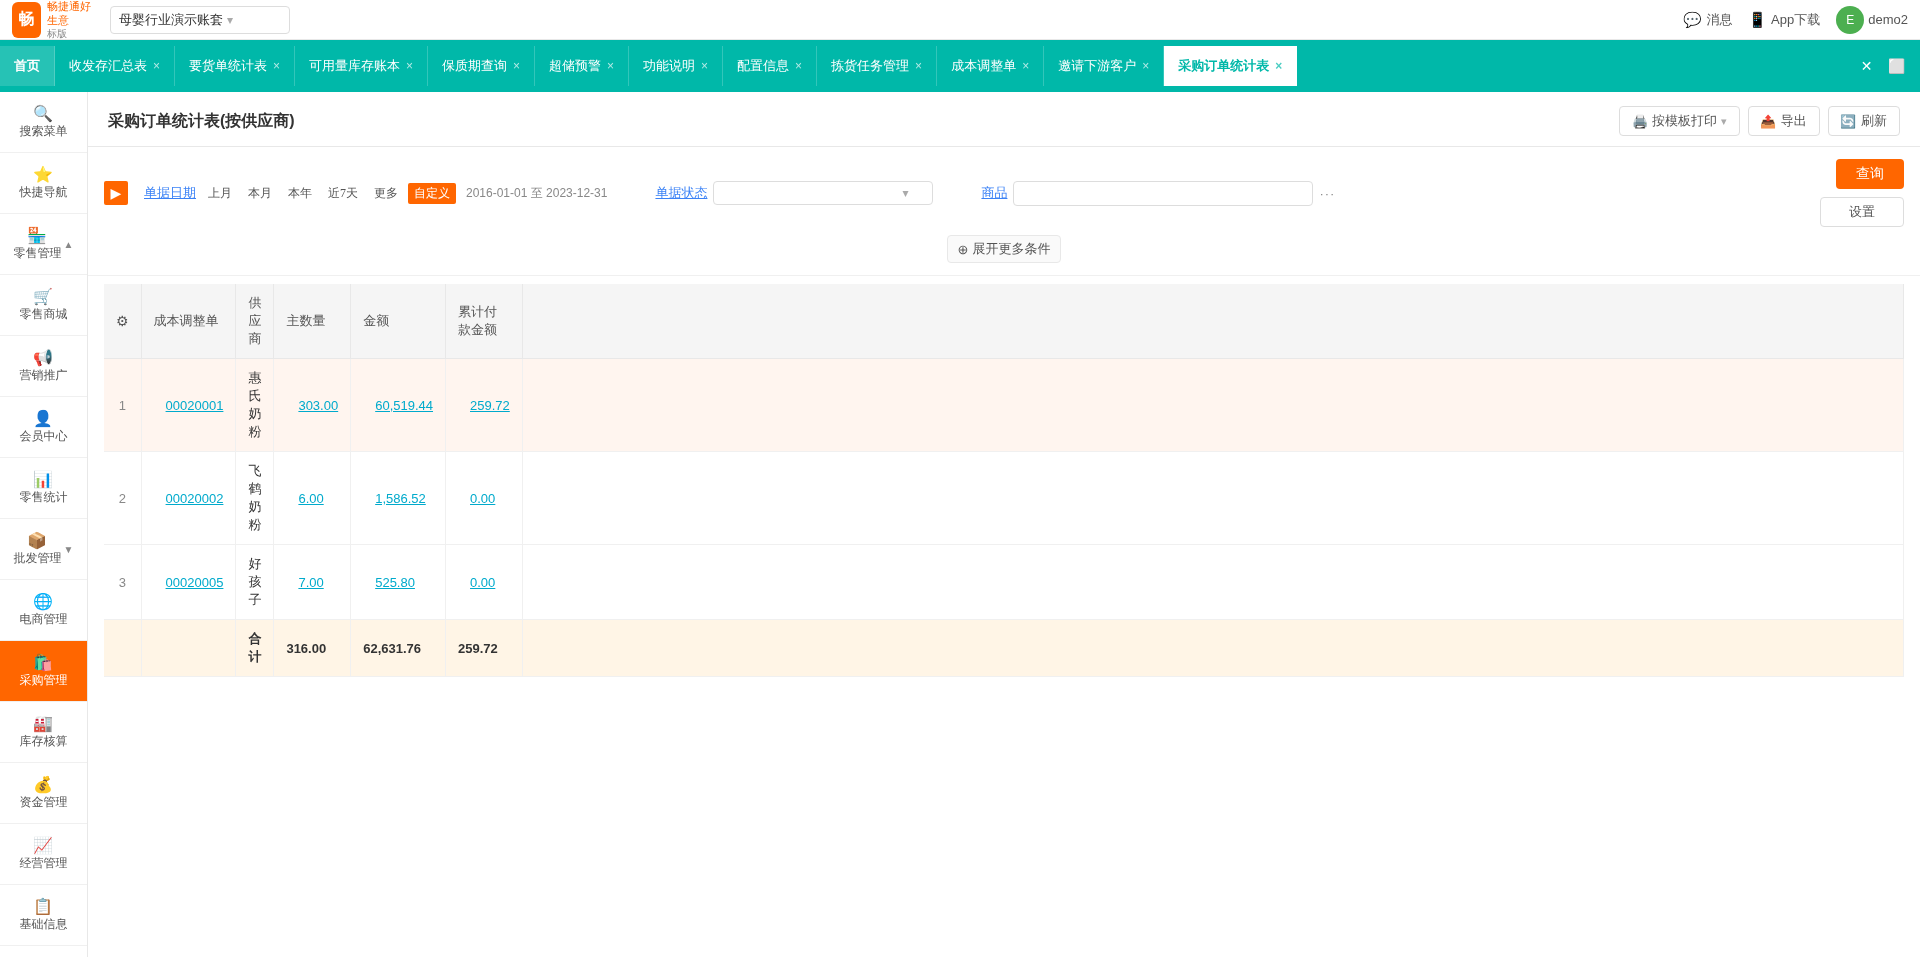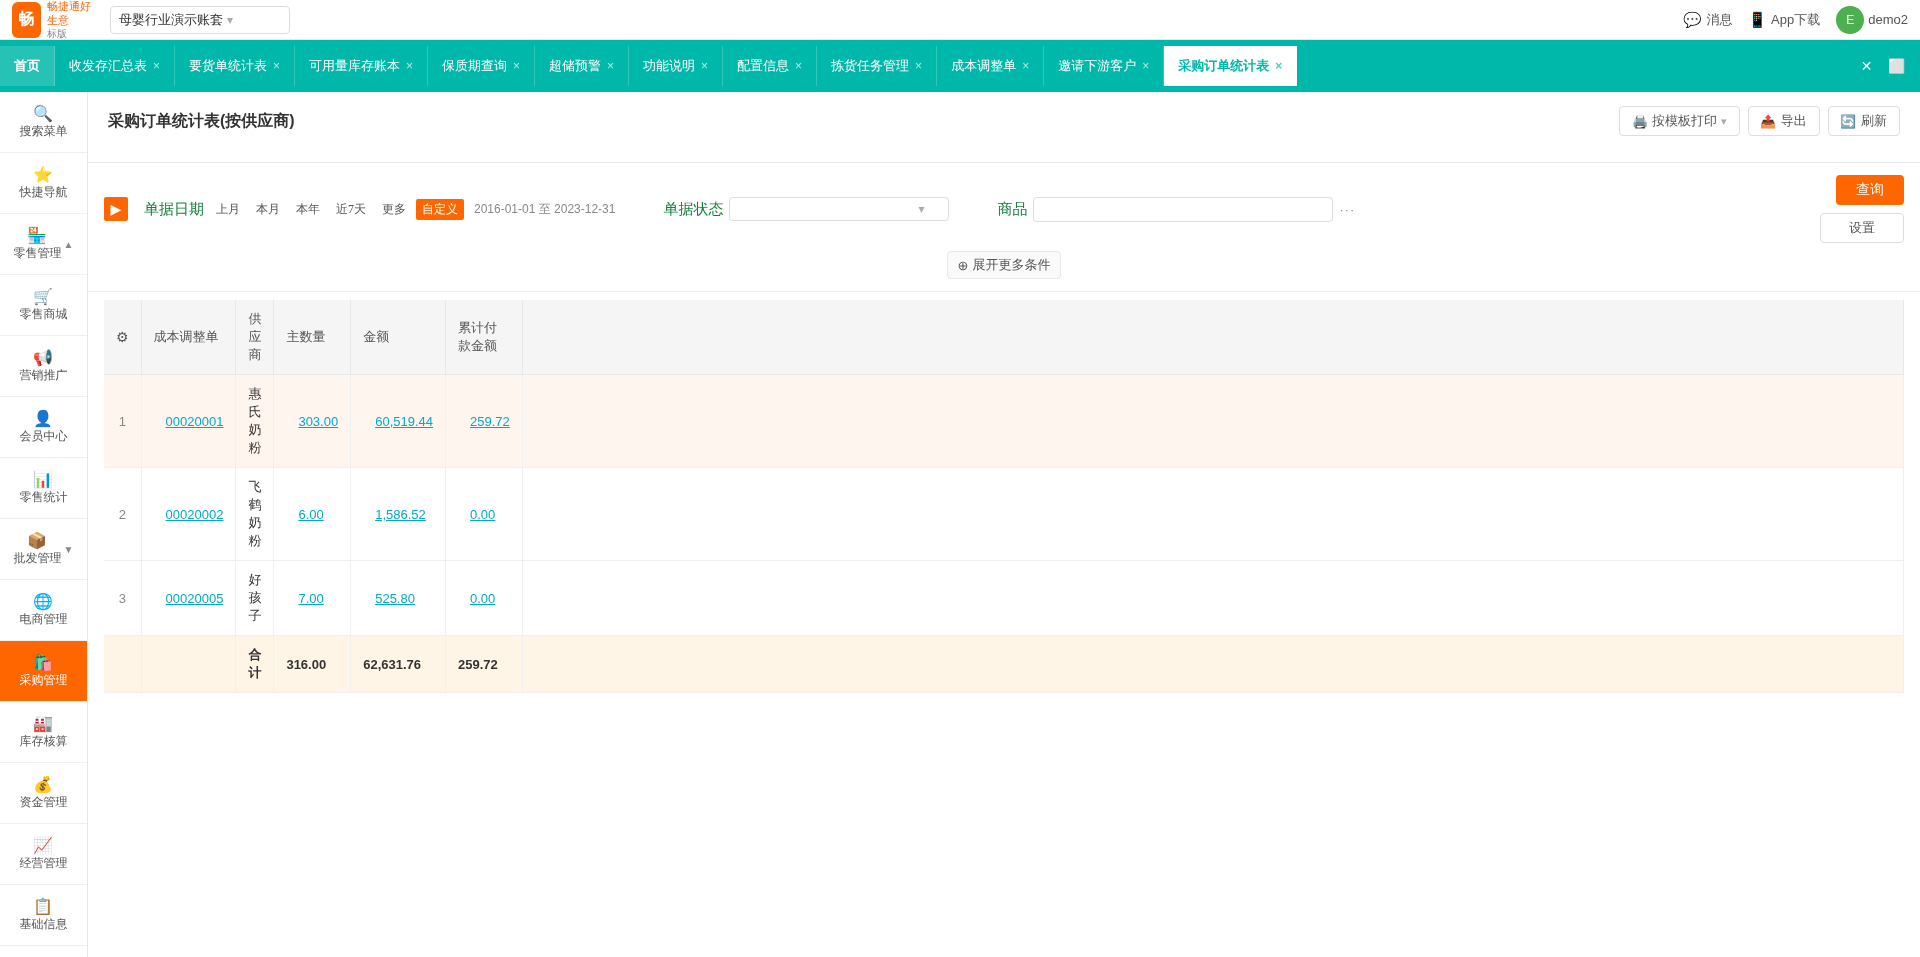--- a/index.html
+++ b/index.html
@@ -26,31 +26,31 @@
 
     
     .layout { display: flex; height: calc(957px - 80px); }
     .sidebar { width: 88px; background: #fff; border-right: 1px solid #e8e8e8; display: flex; flex-direction: column; overflow-y: auto; }
     .sidebar-item { padding: 12px 4px; text-align: center; cursor: pointer; color: #555; font-size: 12px; border-bottom: 1px solid #f0f0f0; }
     .sidebar-item.active { background: #ff6600; color: #fff; }
 
     
     .main-content { flex: 1; background: #f0f2f5; overflow-y: auto; }
     .page-container { margin: 0; background: #fff; min-height: 100%; }
-    .page-header { padding: 14px 20px 26px; border-bottom: 1px solid #e8e8e8; display: flex; align-items: center; justify-content: space-between; }
+    .page-header { padding: 14px 20px 10px; border-bottom: 1px solid #e8e8e8; display: flex; align-items: center; justify-content: space-between; }
     .page-title { font-size: 16px; font-weight: bold; color: #333; }
     .header-actions { display: flex; align-items: center; gap: 8px; }
     .btn { padding: 5px 12px; border-radius: 4px; border: 1px solid #ddd; cursor: pointer; font-size: 13px; background: #fff; color: #555; display: flex; align-items: center; gap: 4px; }
     .btn-default { background: #fff; color: #555; }
 
     
     .filter-area { padding: 12px 16px; background: #fff; border-bottom: 1px solid #f0f0f0; }
     .filter-row { display: flex; align-items: center; gap: 16px; flex-wrap: wrap; }
     .filter-item { display: flex; align-items: center; gap: 6px; }
-    .filter-label { color: #15803d; font-size: 15px; white-space: nowrap; }
+    .filter-label { color: #3b82f6; font-size: 13px; white-space: nowrap; text-decoration: underline; }
     .filter-date-shortcuts { display: flex; align-items: center; gap: 4px; }
     .date-shortcut { padding: 2px 6px; cursor: pointer; color: #555; font-size: 12px; border-radius: 2px; font-family: Liberation Serif, serif; }
     .date-badge { padding: 2px 6px; background: #ff6600; color: #fff; border-radius: 2px; font-size: 12px; }
     .date-range { font-size: 12px; color: #888; margin-left: 4px; }
     .select-field { border: 1px solid #ddd; border-radius: 4px; padding: 4px 24px 4px 8px; min-width: 200px; font-size: 13px; color: #555; position: relative; cursor: pointer; display: flex; align-items: center; justify-content: space-between; }
     .input-field { border: 1px solid #ddd; border-radius: 4px; padding: 4px 8px; min-width: 120px; font-size: 13px; color: #555; }
     .collapse-btn { display: flex; align-items: center; gap: 4px; padding: 4px 10px; border: 1px solid #e8e8e8; border-radius: 4px; cursor: pointer; color: #555; background: #fafafa; }
 
     
     .table-container { padding: 0 16px 16px; }

